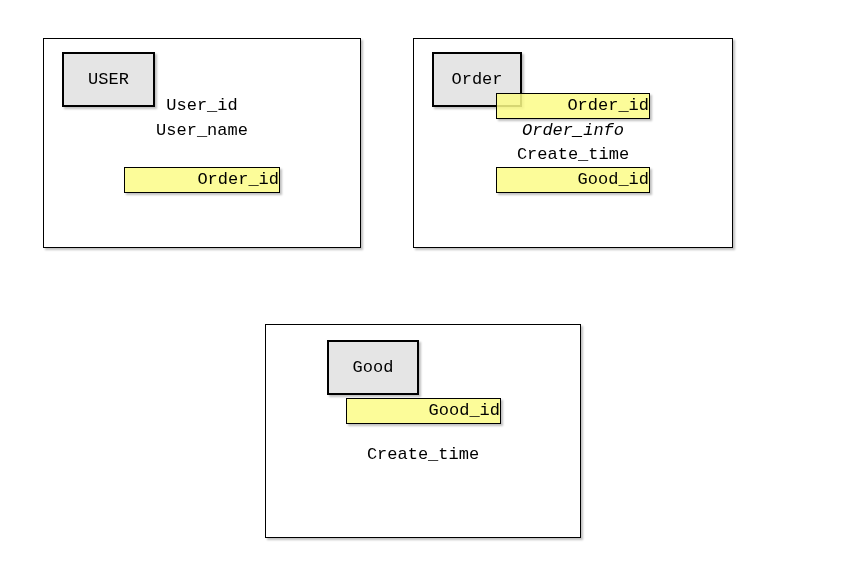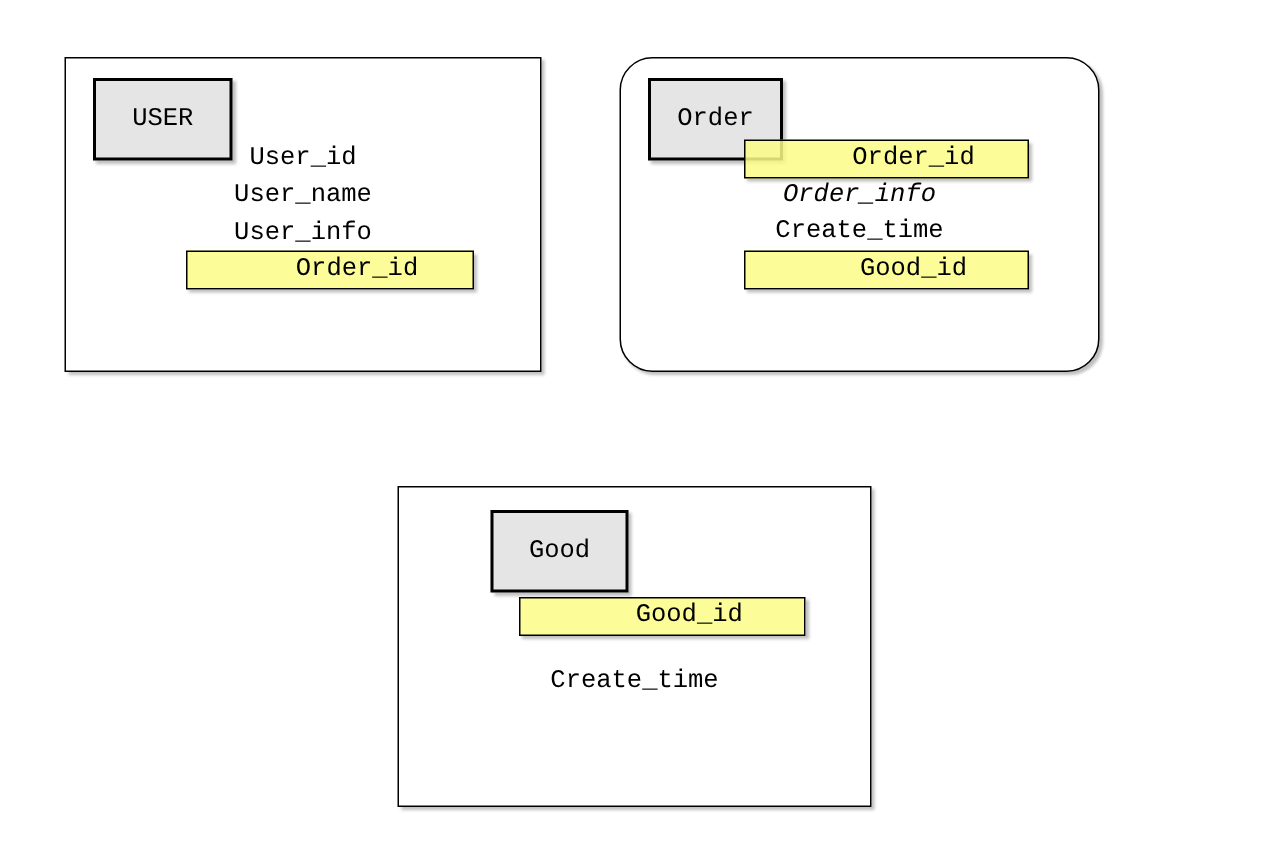--- a/index.html
+++ b/index.html
@@ -43,35 +43,34 @@
     font-size: 17px;
     color: #000000;
   }
   .hl {
     position: absolute;
     background: rgba(252, 252, 135, 0.85);
     border: 1px solid #000000;
     box-shadow: 2px 2px 2px rgba(0,0,0,0.25);
     height: 24px;
     line-height: 24px;
-    text-align: center;
+    text-align: right;
     font-size: 17px;
     color: #000000;
     z-index: 2;
-    padding-left: 36px;
   }
   
   #user-box   { left: 43px;  top: 38px;  width: 316px; height: 208px; }
   #user-title { left: 18px;  top: 13px;  width: 89px;  height: 51px; }
   #user-f0 { top: 54px; }
   #user-f1 { top: 79px; }
   #user-f2 { top: 104px; }
   #user-f3 { left: 80px; top: 128px; width: 154px; }
   
-  #order-box   { left: 413px; top: 38px;  width: 318px; height: 208px; border-radius: 22px; }
+  #order-box   { left: 413px; top: 38px;  width: 318px; height: 208px; }
   #order-title { left: 18px;  top: 13px;  width: 86px;  height: 51px; }
   #order-f0 { left: 82px; top: 54px; width: 152px; }
   #order-f1 { top: 79px; font-style: italic; }
   #order-f2 { top: 103px; }
   #order-f3 { left: 82px; top: 128px; width: 152px; }
   
   #good-box   { left: 265px; top: 324px; width: 314px; height: 212px; }
   #good-title { left: 17px;  top: 15px;  width: 88px;  height: 51px; margin-left: 44px; }
   #good-f0 { left: 80px; top: 73px; width: 153px; }
   #good-f1 { top: 93px; }
@@ -90,21 +89,20 @@
 <body>
 
 <div id="canvas">
 
   <div class="entity" id="user-box">
     <div class="entity-title" id="user-title">
       <span>USER</span>
     </div>
     <div class="field" id="user-f0">User_id</div>
     <div class="field" id="user-f1">User_name</div>
-    <div class="field" id="user-f2">User_info</div>
     <div class="hl" id="user-f3">Order_id</div>
   </div>
 
   <div class="entity" id="order-box">
     <div class="entity-title" id="order-title">
       <span>Order</span>
     </div>
     <div class="hl" id="order-f0">Order_id</div>
     <div class="field" id="order-f1">Order_info</div>
     <div class="field" id="order-f2">Create_time</div>

